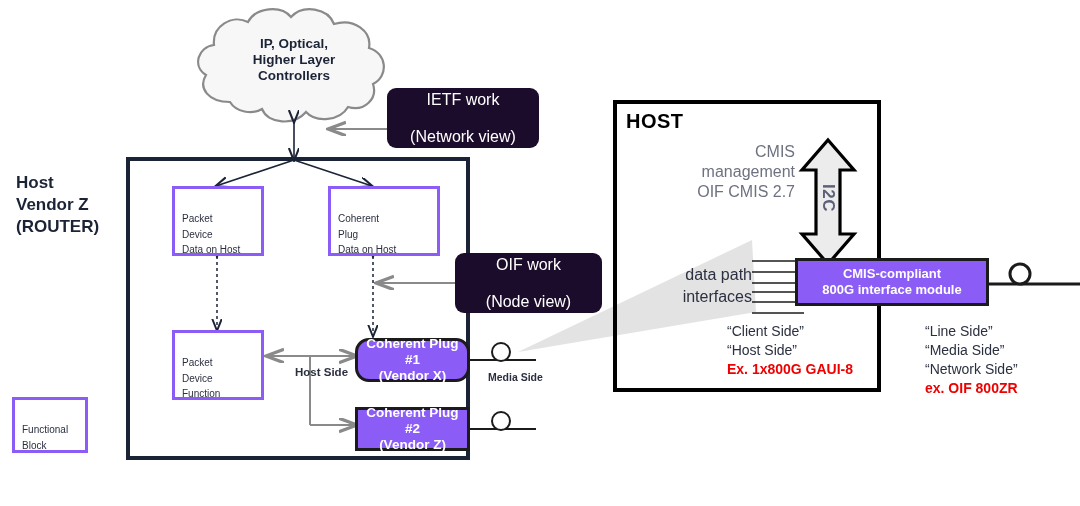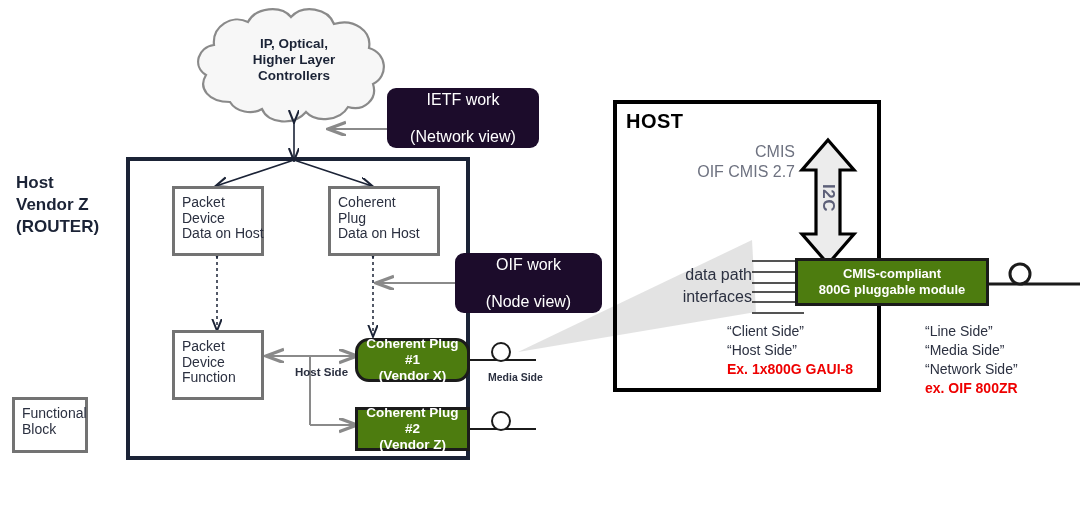--- a/index.html
+++ b/index.html
@@ -3,26 +3,26 @@
 <meta charset="utf-8">
 <style>
   html,body{margin:0;padding:0;background:#ffffff;}
   body{width:1080px;height:506px;position:relative;overflow:hidden;
        font-family:"Liberation Sans", sans-serif;color:#1b1f32;}
   .abs{position:absolute;}
   .nowrap{white-space:nowrap;}
 
   
   .fnbox{
-    background:#ffffff;border:3px solid #737373;box-sizing:border-box;
-    font-size:14px;line-height:15.5px;color:#2b3040;
-    padding:6px 7px;
+    background:#ffffff;border:3px solid #8b5cf6;box-sizing:border-box;
+    font-size:10px;line-height:15.5px;color:#2b3040;
+    padding:22px 7px;
   }
   .redbox{
-    background:#4d7c0f;border:3px solid #1b1b1b;box-sizing:border-box;
+    background:#8b5cf6;border:3px solid #1b1b1b;box-sizing:border-box;
     color:#ffffff;font-weight:bold;font-size:13.5px;line-height:16px;
     display:flex;flex-direction:column;align-items:center;justify-content:center;
     text-align:center;
   }
   .pill{
     background:#1c0c2b;border-radius:9px;box-sizing:border-box;
     color:#ffffff;font-size:16px;line-height:21px;text-align:center;
     display:flex;flex-direction:column;align-items:center;justify-content:center;gap:16px;
   }
   .outerbox{
@@ -160,20 +160,21 @@
 <div class="abs fnbox" style="left:12px;top:397px;width:76px;height:56px;overflow:visible;">
   <div class="nowrap">Functional</div>
   <div>Block</div>
 </div>
 
 <div class="abs hostbox" style="left:613px;top:100px;width:268px;height:292px;"></div>
 <div class="abs host-title" style="left:626px;top:110px;">HOST</div>
 
 <div class="abs gray-txt" style="left:650px;top:142px;width:145px;">
   <div>CMIS</div>
+  <div>management</div>
   <div>OIF CMIS 2.7</div>
 </div>
 
 <svg class="abs" style="left:798px;top:138px;" width="60" height="128" viewBox="0 0 60 128">
   <path d="M30,2 L56,32 L42,32 L42,96 L56,96 L30,126 L4,96 L18,96 L18,32 L4,32 Z" fill="#ececec" stroke="#000000" stroke-width="3.2" stroke-linejoin="miter"></path>
 </svg>
 <div class="abs i2c" style="left:812px;top:188px;width:32px;text-align:center;">I2C</div>
 
 <svg class="abs" style="left:752px;top:258px;" width="52" height="58" viewBox="0 0 52 58">
   <line x1="0" y1="3" x2="52" y2="3" stroke="#1b1b1b" stroke-width="1.6"></line>
@@ -184,21 +185,21 @@
   <line x1="0" y1="55" x2="52" y2="55" stroke="#1b1b1b" stroke-width="1.6"></line>
 </svg>
 
 <div class="abs dk-txt" style="left:648px;top:264px;width:104px;">
   <div>data path</div>
   <div>interfaces</div>
 </div>
 
 <div class="abs redbox" style="left:795px;top:258px;width:194px;height:48px;font-size:13px;">
   <div>CMIS-compliant</div>
-  <div>800G pluggable module</div>
+  <div>800G interface module</div>
 </div>
 
 <svg class="abs" style="left:986px;top:252px;" width="94" height="46" viewBox="0 0 94 46">
   <line x1="0" y1="32" x2="94" y2="32" stroke="#1b1b1b" stroke-width="3"></line>
   <circle cx="34" cy="22" r="10" fill="#ffffff" stroke="#1b1b1b" stroke-width="3"></circle>
 </svg>
 
 <div class="abs side-txt" style="left:727px;top:322px;width:165px;">
   <div>“Client Side”</div>
   <div>“Host Side”</div>

